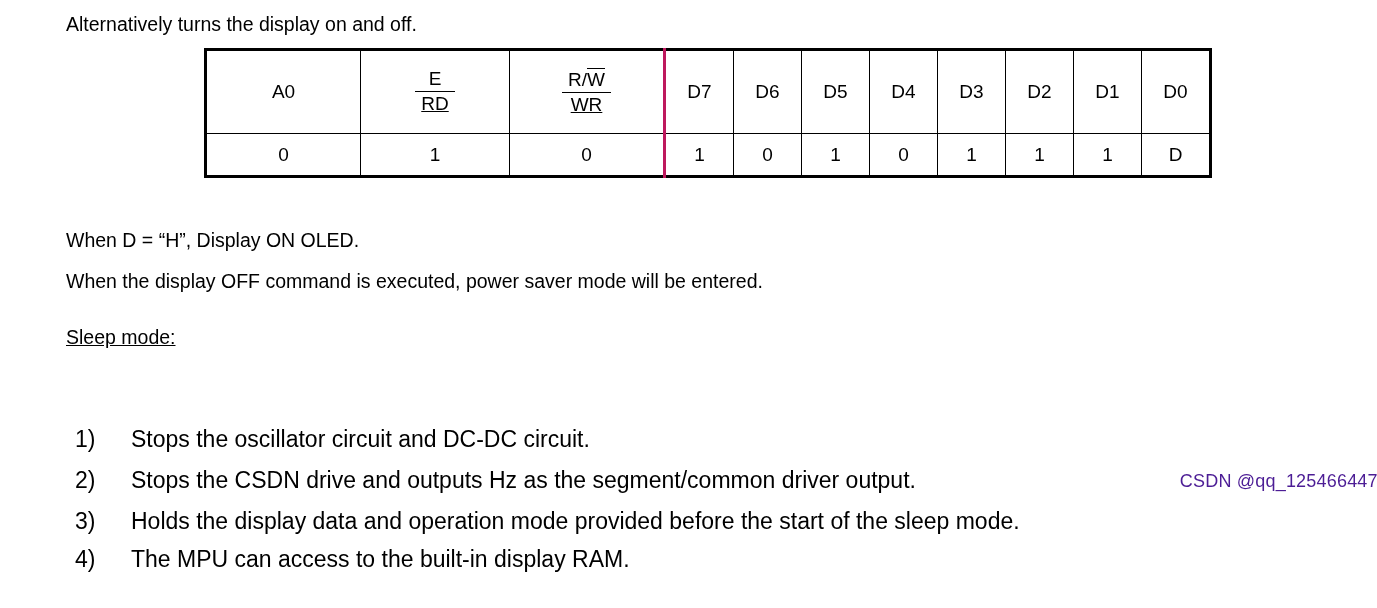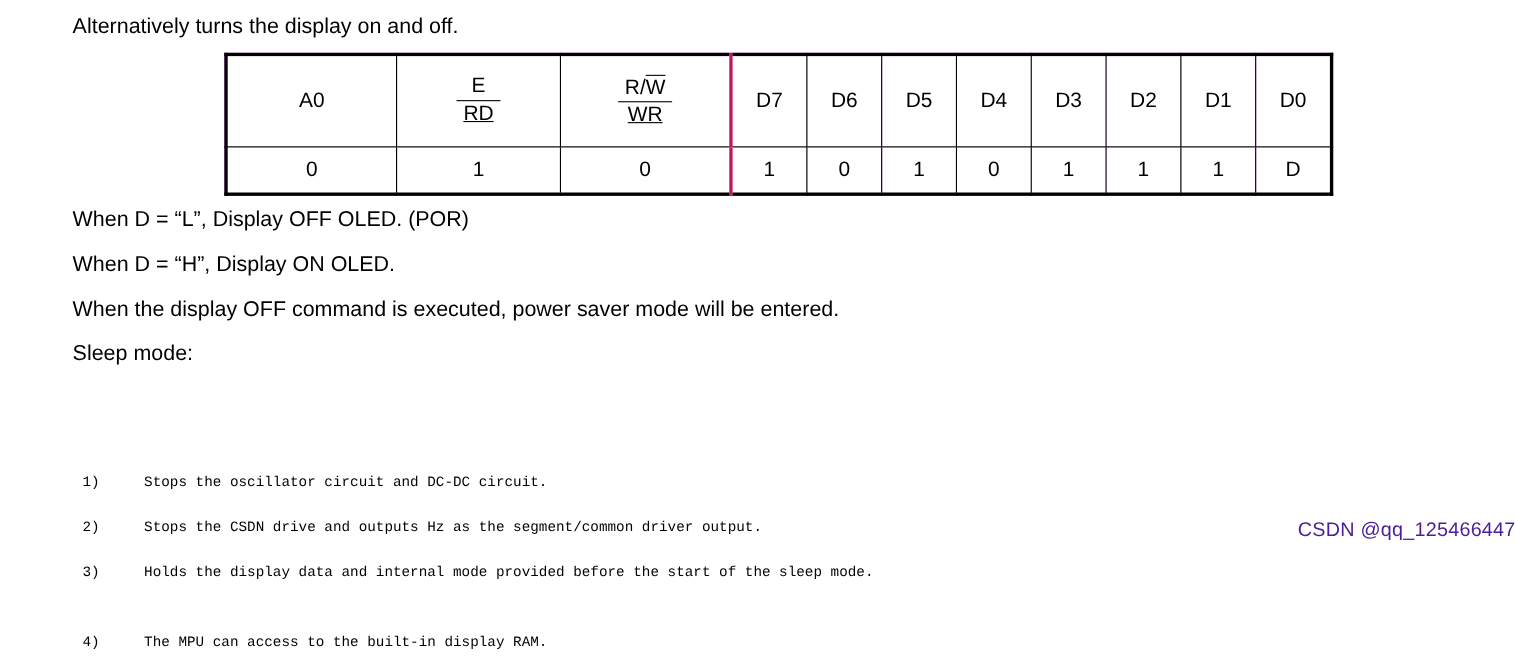--- a/index.html
+++ b/index.html
@@ -105,24 +105,23 @@
     left: 41px;
     width: 1320px;
     font-size: 19.5px;
     line-height: 34px;
   }
 
   
   .li {
     position: absolute;
     left: 50px;
-    font-size: 13px;
+    font-size: 23px;
     line-height: 26px;
     white-space: nowrap;
-    font-family: Liberation Mono, monospace;
   }
   .li .marker {
     display: inline-block;
     width: 56px;
   }
 
   
   .watermark {
     position: absolute;
     right: 14px;
@@ -178,34 +177,33 @@
           <td class="c-d">0</td>
           <td class="c-d">1</td>
           <td class="c-d">1</td>
           <td class="c-d">1</td>
           <td class="c-d">D</td>
         </tr>
       </tbody>
     </table>
   </div>
 
-  <div class="body-line" style="top:186px;">When D = “L”, Display OFF OLED. (POR)</div>
   <div class="body-line" style="top:268px;">When the display OFF command is executed, power saver mode will be entered.</div>
   <div class="body-line" style="top:227px;">When D = “H”, Display ON OLED.</div>
-  <div class="body-line" style="top:308px;">Sleep mode:</div>
+  <div class="body-line" style="top:324px;text-decoration:underline;">Sleep mode:</div>
 
 
   <div class="li" style="top:426px;">
     <span class="marker">1)</span><span>Stops the oscillator circuit and DC-DC circuit.</span>
   </div>
   <div class="li" style="top:467px;">
     <span class="marker">2)</span><span>Stops the CSDN drive and outputs Hz as the segment/common driver output.</span>
   </div>
   <div class="li" style="top:508px;">
-    <span class="marker">3)</span><span>Holds the display data and internal mode provided before the start of the sleep mode.</span>
-  </div>
-  <div class="li" style="top:571px;">
+    <span class="marker">3)</span><span>Holds the display data and operation mode provided before the start of the sleep mode.</span>
+  </div>
+  <div class="li" style="top:546px;">
     <span class="marker">4)</span><span>The MPU can access to the built-in display RAM.</span>
   </div>
 
   <div class="watermark">CSDN @qq_1254664473</div>
 
 </div>
 
 </body></html>

